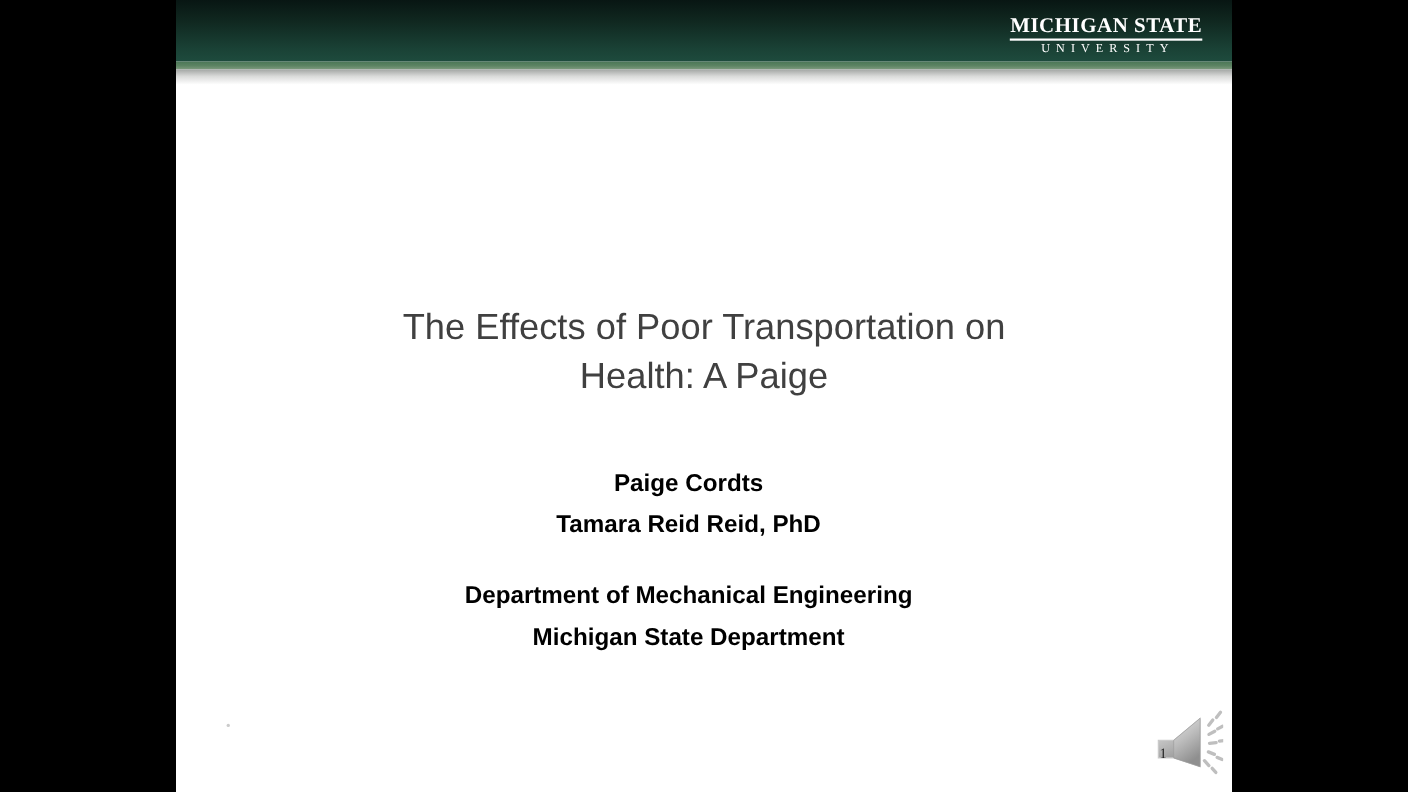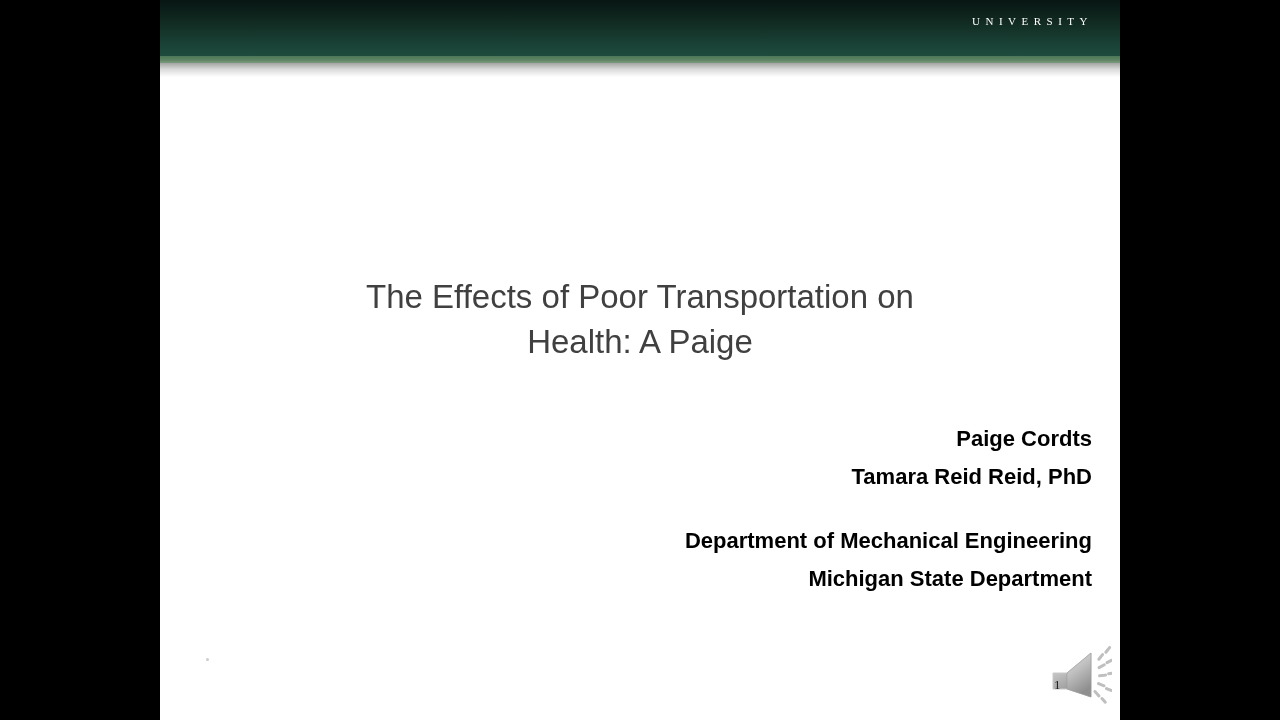--- a/index.html
+++ b/index.html
@@ -59,21 +59,21 @@
     text-align: center;
     color: #404040;
     font-size: 33px;
     line-height: 45px;
     font-weight: 400;
   }
 
   
   .byline-block {
     position: absolute; left: 0; top: 420px; width: 932px;
-    text-align: right;
+    text-align: center;
     color: #000000;
     font-weight: bold;
     font-size: 22px;
   }
   .byline-block .line { line-height: 38px; }
   .byline-block .gap { height: 26px; }
 
   
   .stray-dot {
     position: absolute; left: 46px; top: 658px;
@@ -98,20 +98,21 @@
 <body>
 
 <div class="stage">
   <div class="slide">
 
     <div class="header-band"></div>
     <div class="header-accent"></div>
     <div class="header-fade"></div>
 
     <div class="msu-logo">
+      <div class="msu-line1">MICHIGAN STATE</div>
       <div class="msu-line2">UNIVERSITY</div>
     </div>
 
     <div class="title-block">
       <div>The Effects of Poor Transportation on</div>
       <div>Health: A Paige</div>
     </div>
 
     <div class="byline-block">
       <div class="line">Paige Cordts</div>

